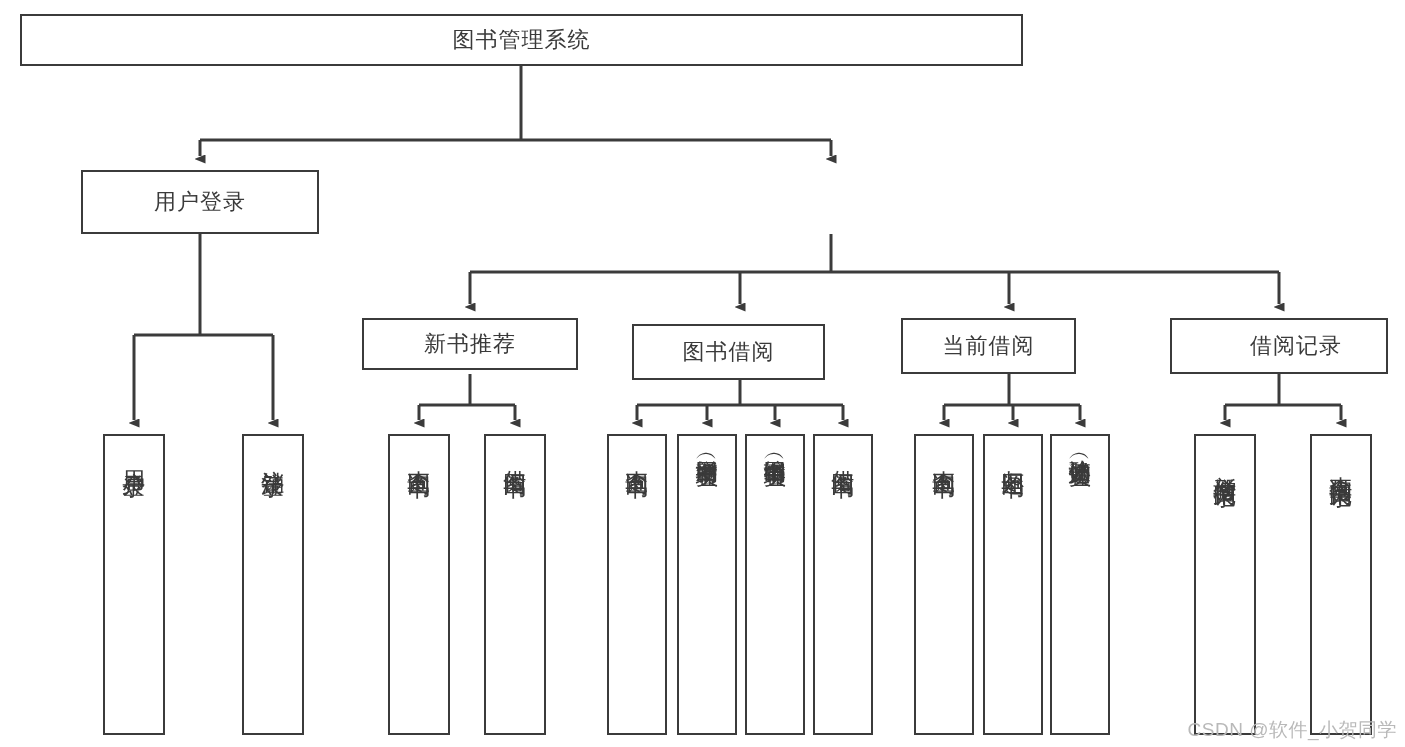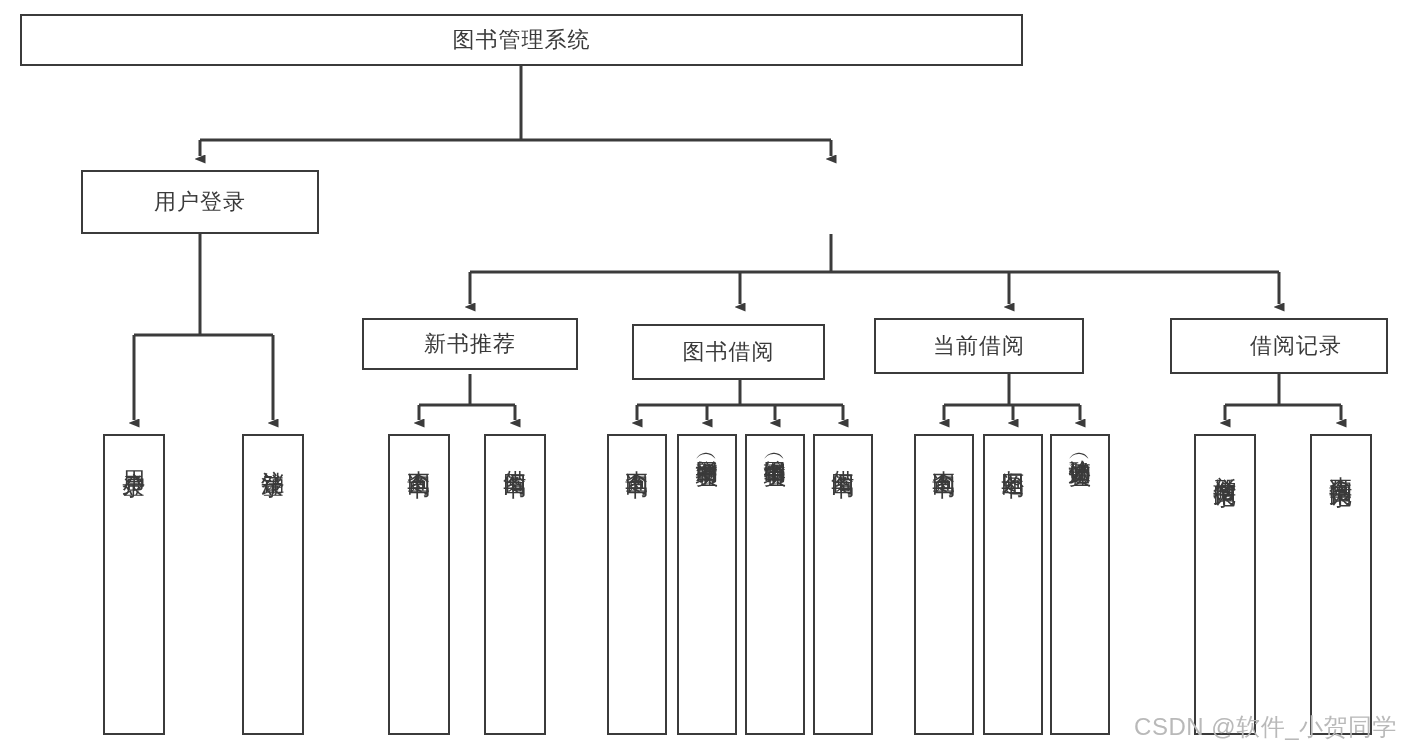--- a/index.html
+++ b/index.html
@@ -42,21 +42,21 @@
     font-size:23px;
     line-height:1.06;
     letter-spacing:2px;
     white-space:nowrap;
   }
   .node.vert.tall .lbl{font-size:22px;letter-spacing:1px;}
   #watermark{
     position:absolute;
     right:8px;
     bottom:4px;
-    font-size:24px;
+    font-size:19px;
     color:#b9b9b9;
     white-space:nowrap;
     letter-spacing:0.5px;
     pointer-events:none;
   }
 </style>
 </head>
 <body>
 
 <div id="canvas">
@@ -118,21 +118,21 @@
   <div class="node horiz" style="left:81px;top:170px;width:238px;height:64px;">
     <span class="lbl">用户登录</span>
   </div>
 
   <div class="node horiz" style="left:362px;top:318px;width:216px;height:52px;">
     <span class="lbl">新书推荐</span>
   </div>
   <div class="node horiz" style="left:632px;top:318px;width:193px;height:56px;margin-top:6px;">
     <span class="lbl">图书借阅</span>
   </div>
-  <div class="node horiz" style="left:874px;top:318px;width:210px;height:56px;">
+  <div class="node horiz" style="left:901px;top:318px;width:175px;height:56px;">
     <span class="lbl">当前借阅</span>
   </div>
   <div class="node horiz" style="left:1170px;top:318px;width:218px;height:56px;padding-left:34px;">
     <span class="lbl">借阅记录</span>
   </div>
 
   <div class="node vert" style="left:103px;top:434px;width:62px;height:301px;">
     <span class="lbl">用户登录</span>
   </div>
   <div class="node vert" style="left:242px;top:434px;width:62px;height:301px;">

